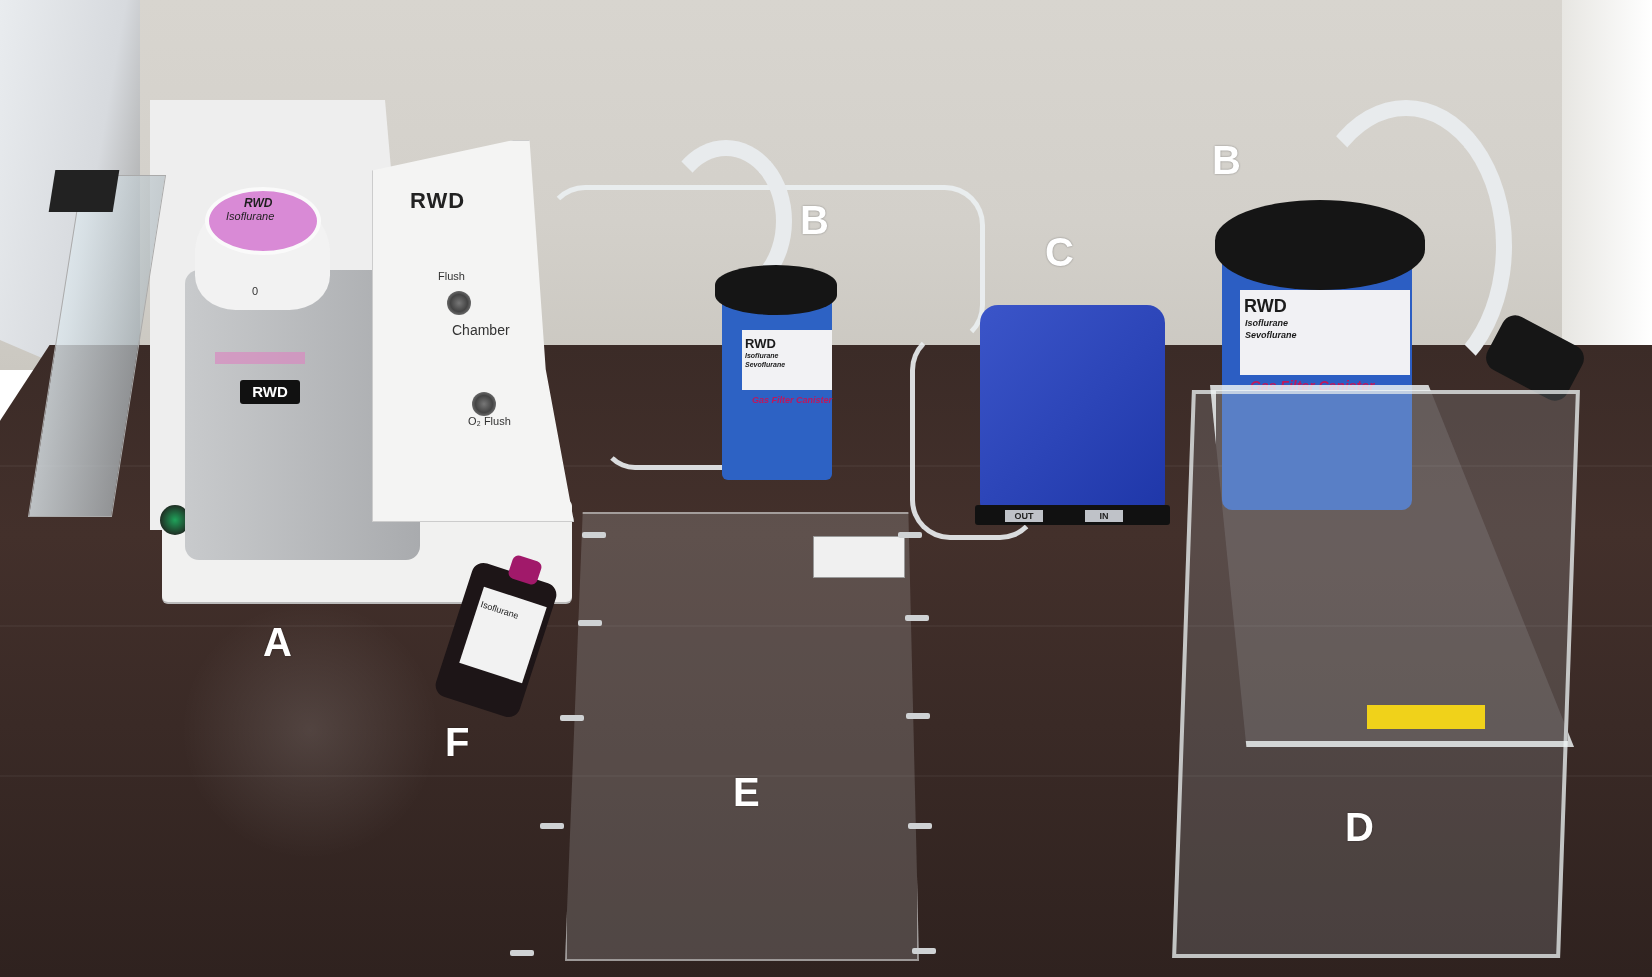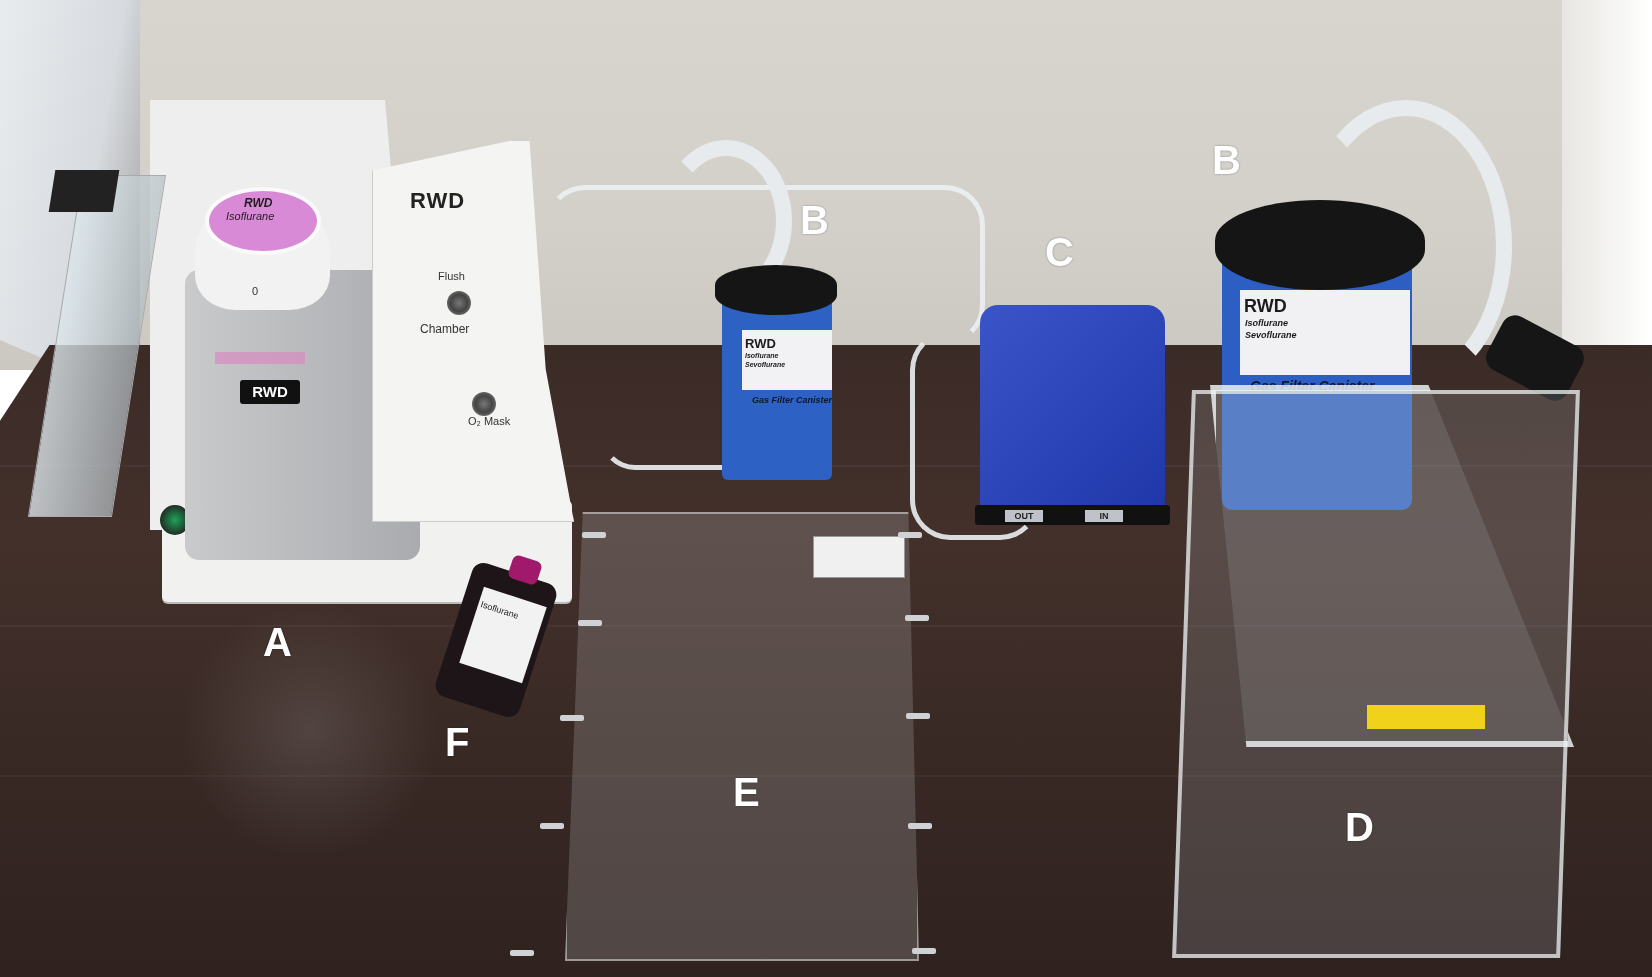--- a/index.html
+++ b/index.html
@@ -11,42 +11,42 @@
   .desk{position:absolute;left:0;top:345px;width:1652px;height:632px;background:linear-gradient(180deg,#3b2b27 0%,#43302b 30%,#3a2a26 60%,#2f221f 100%);clip-path:polygon(0 12%,3% 0,100% 0,100% 100%,0 100%);}
   .desk-grain{position:absolute;left:0;width:1652px;height:2px;background:rgba(255,255,255,0.04);}
   .glare{position:absolute;background:radial-gradient(ellipse at center,rgba(255,255,255,0.12),rgba(255,255,255,0) 70%);}
   .label{position:absolute;color:#fff;font-weight:bold;font-size:40px;font-family:"Liberation Sans",sans-serif;text-shadow:0 0 2px rgba(0,0,0,0.4);}
   
   .a-base{position:absolute;left:162px;top:500px;width:410px;height:102px;background:#f1f1f0;border-radius:6px;box-shadow:0 2px 0 #bbb;}
   .a-frame{position:absolute;left:150px;top:100px;width:250px;height:430px;background:#eeeeee;clip-path:polygon(0 0,94% 0,100% 40%,100% 100%,0 100%);}
   .a-panel{position:absolute;left:372px;top:140px;width:200px;height:380px;background:#f4f4f3;clip-path:polygon(0 8%,70% 0,78% 0,86% 60%,100% 100%,0 100%);border:1px solid #ccc;}
   .a-brand{position:absolute;left:410px;top:188px;font-size:22px;font-weight:bold;letter-spacing:1px;color:#222;}
   .a-mask{position:absolute;left:438px;top:270px;font-size:11px;color:#333;}
-  .a-chamber{position:absolute;left:420px;top:322px;font-size:12px;color:#333;}
+  .a-chamber{position:absolute;left:452px;top:322px;font-size:14px;color:#333;}
   .a-flush{position:absolute;left:468px;top:415px;font-size:11px;color:#333;}
   .knob{position:absolute;border-radius:50%;background:radial-gradient(circle,#777 0%,#444 50%,#999 100%);}
   .a-body{position:absolute;left:185px;top:270px;width:235px;height:290px;background:linear-gradient(90deg,#c8cacc,#a9abae);border-radius:14px;}
   .a-dial{position:absolute;left:195px;top:195px;width:135px;height:115px;background:#f2f2f2;border-radius:50% 50% 30% 30%;}
   .a-cap{position:absolute;left:205px;top:187px;width:108px;height:60px;border-radius:50%;background:#d98ad6;border:4px solid #fafafa;}
   .a-cap-brand{position:absolute;left:244px;top:196px;font-size:12px;font-weight:bold;color:#1f1f1f;font-style:italic;}
   .a-cap-name{position:absolute;left:226px;top:210px;font-size:11px;color:#1f1f1f;font-style:italic;}
   .a-tag{position:absolute;left:240px;top:380px;width:60px;height:24px;background:#111;border-radius:3px;color:#fff;font-weight:bold;font-size:15px;text-align:center;line-height:24px;}
   .a-flow{position:absolute;left:55px;top:175px;width:82px;height:340px;background:linear-gradient(90deg,rgba(220,230,235,0.8),rgba(180,190,195,0.7));transform:skewX(-9deg);border:1px solid #aaa;}
   .a-flow-cap{position:absolute;left:52px;top:170px;width:64px;height:42px;background:#222;transform:skewX(-9deg);}
   .a-flow-knob{position:absolute;left:160px;top:505px;width:30px;height:30px;border-radius:50%;background:radial-gradient(circle,#1fa25a 0%,#1f2f24 70%);}
   .a-sticker{position:absolute;left:215px;top:352px;width:90px;height:12px;background:#d88ac0;opacity:0.7;}
   
   .canB1{position:absolute;left:722px;top:280px;width:110px;height:200px;background:#2d62c4;border-radius:6px;}
   .canB1-lid{position:absolute;left:715px;top:265px;width:122px;height:50px;background:#151515;border-radius:50%/40%;}
   .canB1-label{position:absolute;left:742px;top:330px;width:90px;height:60px;background:#f2f2f4;}
   .canB2{position:absolute;left:1222px;top:240px;width:190px;height:270px;background:#2c5ec3;border-radius:10px;}
   .canB2-lid{position:absolute;left:1215px;top:200px;width:210px;height:90px;background:#151515;border-radius:50%/45%;}
   .canB2-label{position:absolute;left:1240px;top:290px;width:170px;height:85px;background:#f1f1f4;}
   .can-brand{position:absolute;font-weight:bold;color:#1b1b1b;}
-  .can-strip{position:absolute;color:#0f172a;font-weight:bold;font-style:italic;}
+  .can-strip{position:absolute;color:#be185d;font-weight:bold;font-style:italic;}
   .hose{position:absolute;border:16px solid #e8ebed;border-radius:50%;border-bottom-color:transparent;border-left-color:transparent;}
   .tube{position:absolute;border:5px solid rgba(235,240,242,0.9);border-radius:40px;}
   
   .pump{position:absolute;left:980px;top:305px;width:185px;height:215px;background:linear-gradient(135deg,#3b55c9,#1e36a8);border-radius:18px;}
   .pump-base{position:absolute;left:975px;top:505px;width:195px;height:20px;background:#111;border-radius:3px;}
   .pump-out{position:absolute;left:1005px;top:510px;width:38px;height:12px;background:#bfc2c8;font-size:9px;text-align:center;line-height:12px;color:#222;font-weight:bold;}
   .pump-in{position:absolute;left:1085px;top:510px;width:38px;height:12px;background:#bfc2c8;font-size:9px;text-align:center;line-height:12px;color:#222;font-weight:bold;}
   
   .chamber{position:absolute;left:1182px;top:390px;width:380px;height:560px;border:4px solid rgba(235,240,240,0.75);background:rgba(190,200,205,0.18);transform:skewX(-2deg);}
   .chamber-lid{position:absolute;left:1210px;top:385px;width:352px;height:350px;border:6px solid rgba(240,245,245,0.8);background:rgba(200,210,215,0.15);clip-path:polygon(0 0,60% 0,100% 100%,10% 100%);}
@@ -94,21 +94,21 @@
   <div class="a-cap-brand">RWD</div>
   <div class="a-cap-name">Isoflurane</div>
   <div style="position:absolute;left:252px;top:285px;font-size:11px;color:#333;">0</div>
   <div class="a-tag">RWD</div>
   <div class="a-panel"></div>
   <div class="a-brand">RWD</div>
   <div class="a-mask">Flush</div>
   <div class="knob" style="left:447px;top:291px;width:24px;height:24px;"></div>
   <div class="a-chamber">Chamber</div>
   <div class="knob" style="left:472px;top:392px;width:24px;height:24px;"></div>
-  <div class="a-flush">O₂ Mask</div>
+  <div class="a-flush">O₂ Flush</div>
 
   <div class="canB1"></div>
   <div class="canB1-lid"></div>
   <div class="canB1-label"></div>
   <div class="can-brand" style="left:745px;top:336px;font-size:13px;">RWD</div>
   <div class="can-brand" style="left:745px;top:352px;font-size:7px;font-style:italic;">Isoflurane</div>
   <div class="can-brand" style="left:745px;top:361px;font-size:7px;font-style:italic;">Sevoflurane</div>
   <div class="can-strip" style="left:752px;top:395px;font-size:9px;">Gas Filter Canister</div>
 
   <div class="canB2"></div>

